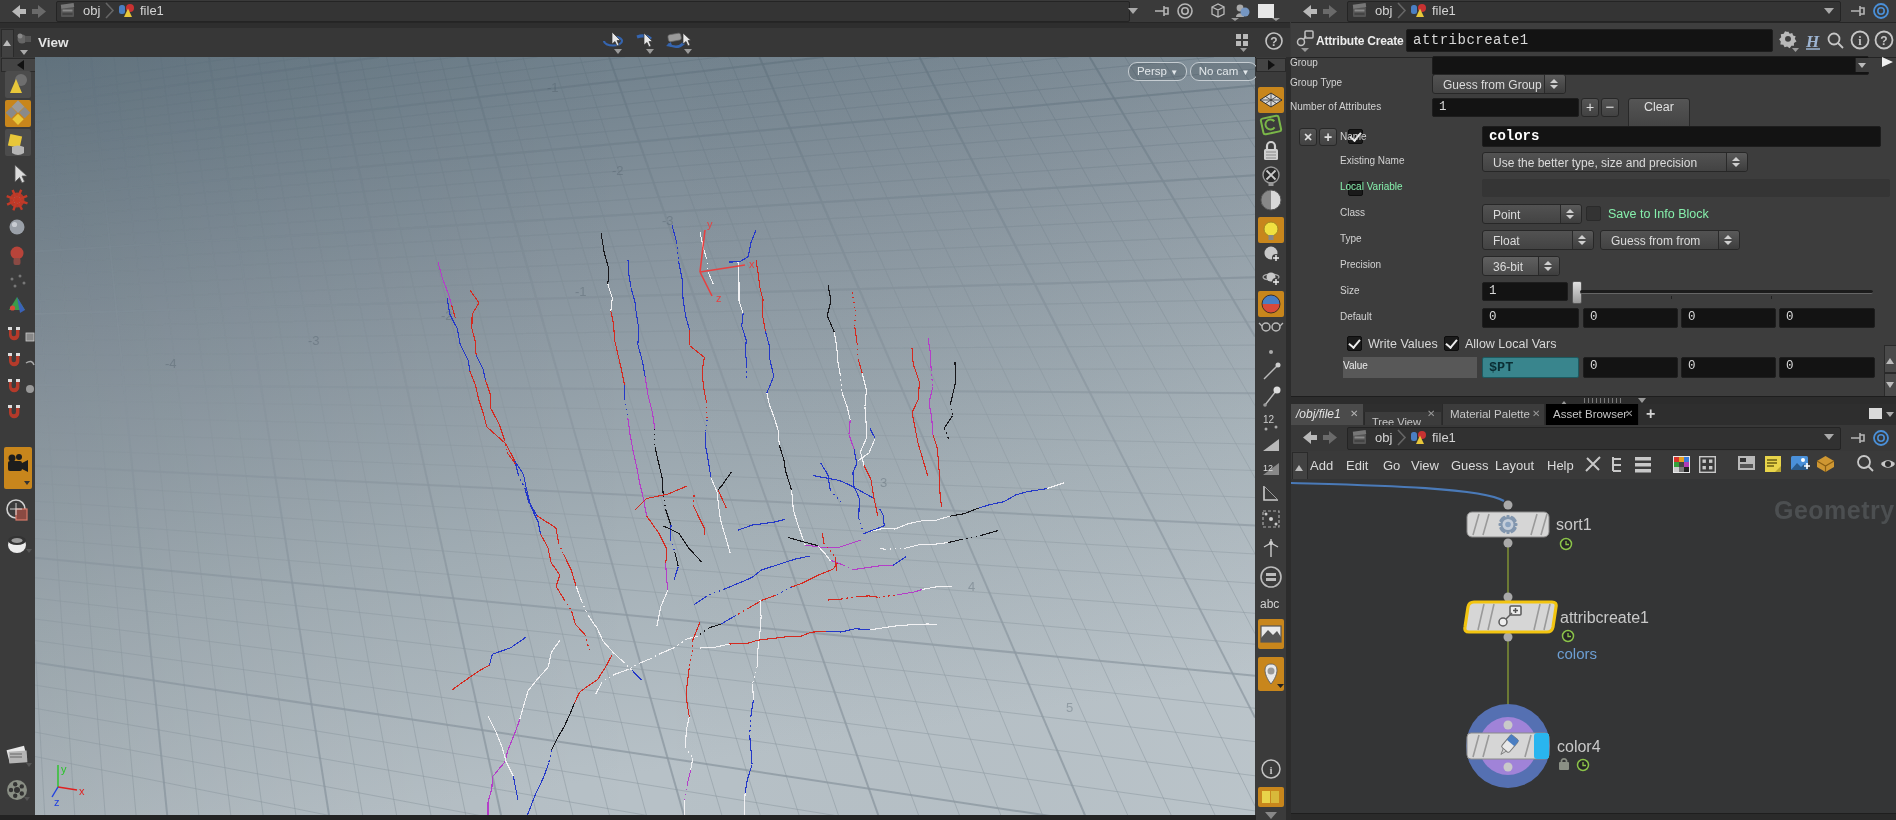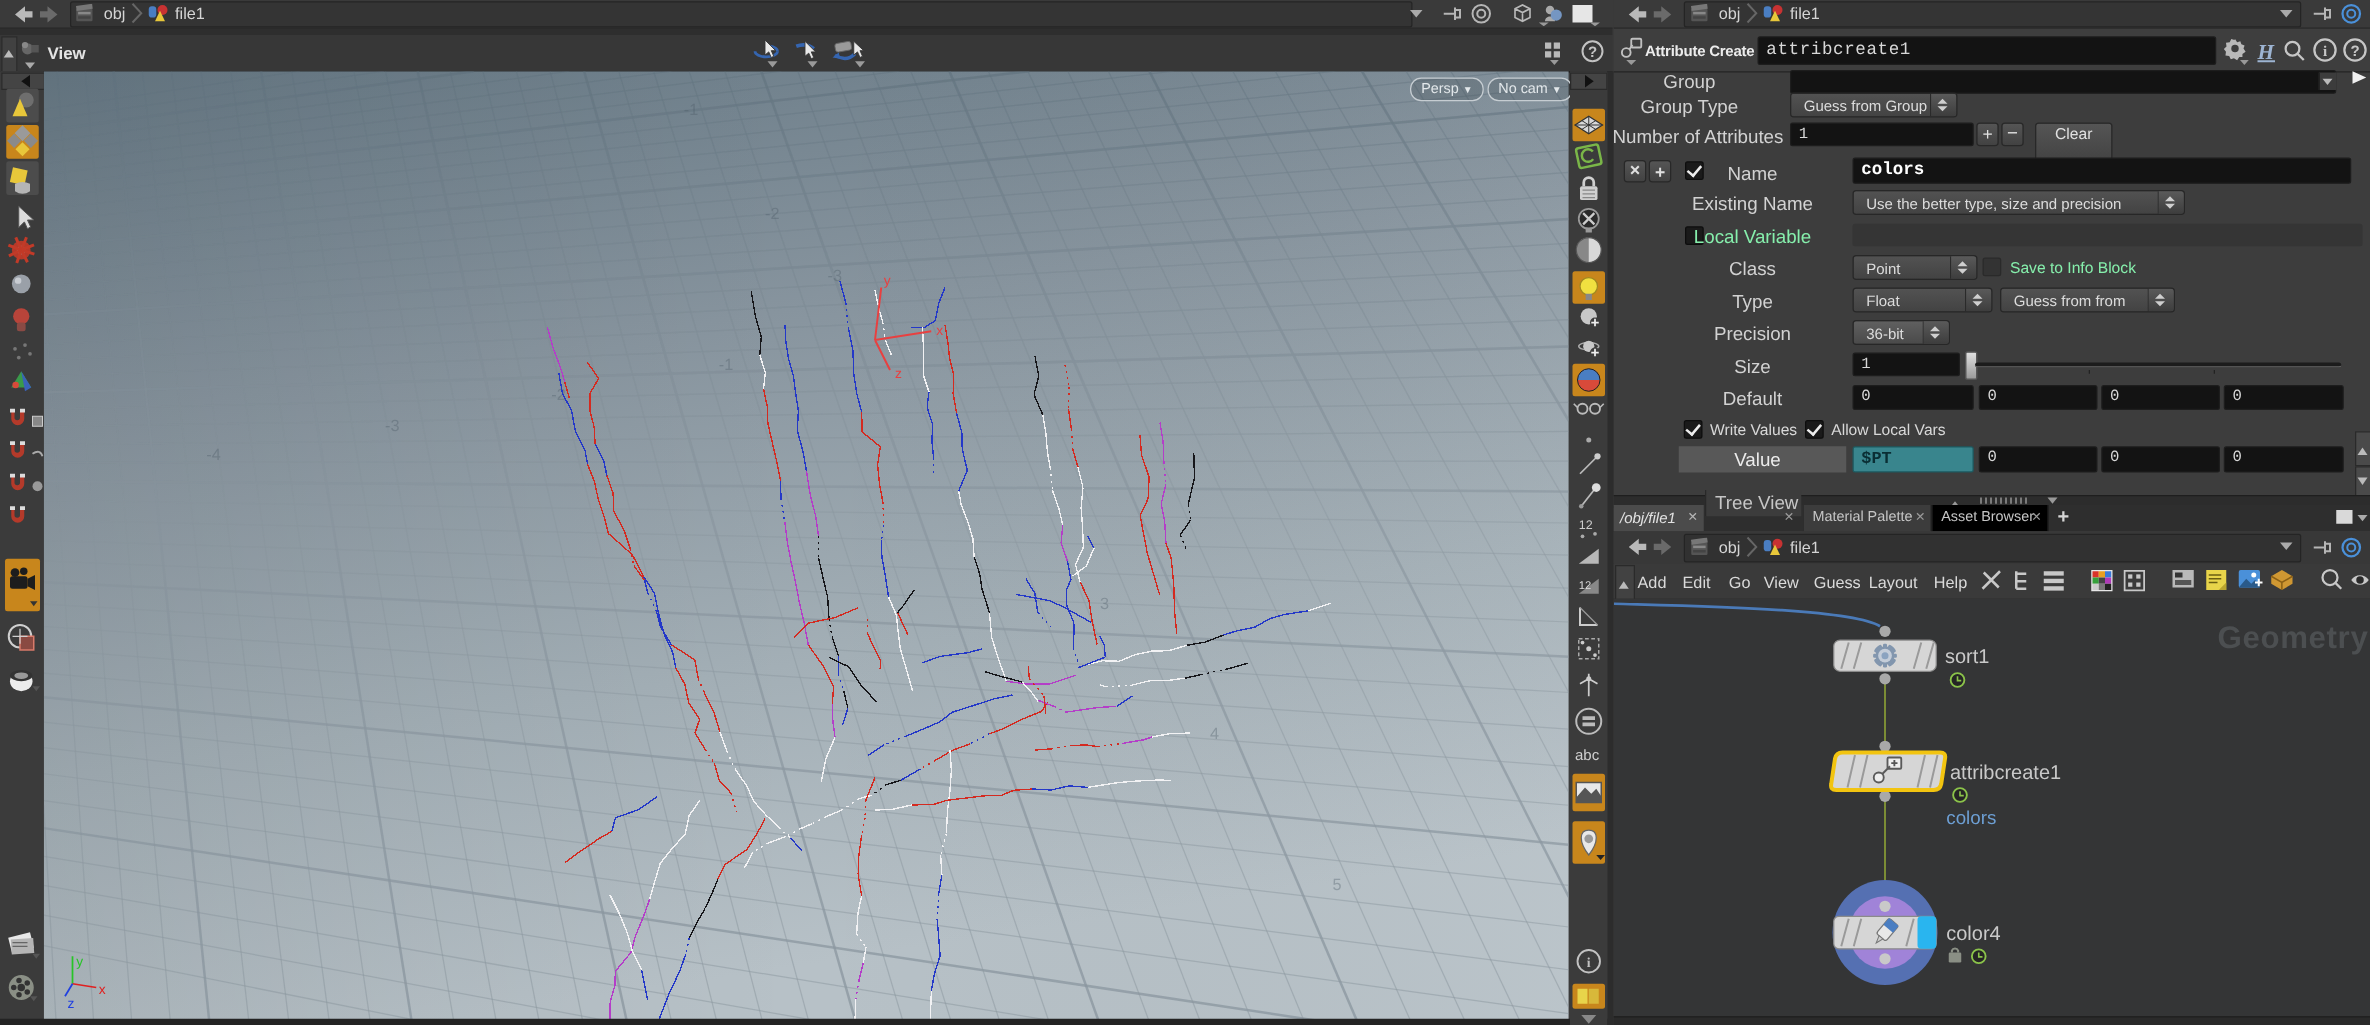--- a/index.html
+++ b/index.html
@@ -7,21 +7,21 @@
 .abs{position:absolute;}
 .inp{position:absolute;background:#131313;border:1px solid #1d1d1d;border-radius:2px;
   font-family:"Liberation Mono",monospace;font-size:12.5px;color:#d8d8d8;line-height:17px;padding-left:6px;box-sizing:border-box;}
 .dd{position:absolute;background:linear-gradient(#525252,#434343);border:1px solid #272727;border-radius:3px;
   color:#dcdcdc;box-sizing:border-box;}
 .dd .tx{position:absolute;left:10px;top:3px;font-size:12px;white-space:nowrap;}
 .dd .sp{position:absolute;right:0;top:0;bottom:0;width:20px;background:linear-gradient(#5a5a5a,#3d3d3d);
   border-left:1px solid #2a2a2a;border-radius:0 3px 3px 0;}
 .dd .sp:before{content:"";position:absolute;left:5px;top:0;border:4px solid transparent;border-bottom:4.5px solid #cfcfcf;}
 .dd .sp:after{content:"";position:absolute;left:5px;bottom:0;border:4px solid transparent;border-top:4.5px solid #cfcfcf;}
-.lbl{position:absolute;text-align:center;color:#d2d2d2;font-size:15px;white-space:nowrap;}
+.lbl{position:absolute;text-align:left;color:#d2d2d2;font-size:10px;white-space:nowrap;}
 .glbl{color:#86efac;}
 .btn{position:absolute;background:linear-gradient(#555,#424242);border:1px solid #282828;border-radius:3px;
   color:#e0e0e0;text-align:center;box-sizing:border-box;}
 .chk{position:absolute;width:15px;height:15px;background:#1a1a1a;border:1px solid #0d0d0d;border-radius:2px;box-sizing:border-box;}
 .chk.on:before{content:"";position:absolute;left:3px;top:0px;width:5px;height:9px;border-right:2.5px solid #ededed;border-bottom:2.5px solid #ededed;transform:rotate(40deg);transform-origin:center;}
 .crumbbox{position:absolute;background:#313131;border:1px solid #242424;border-radius:2px;}
 .ctx{color:#d4d4d4;font-size:13px;}
 .tb{position:absolute;background:#3b3b3b;}
 svg{display:block;}
 </style></head>
@@ -1115,21 +1115,21 @@
 <div class="abs" style="left:1886px;top:382px;width:0;height:0;border:4px solid transparent;border-top:6px solid #bbb;"></div>
 
 <div class="abs" style="left:1291px;top:396px;width:605px;height:8px;background:#2c2c2c;border-top:1px solid #1e1e1e;border-bottom:1px solid #1e1e1e;"></div>
 <div class="abs" style="left:1560px;top:397px;width:0;height:0;border:4px solid transparent;border-bottom:5px solid #999;"></div>
 <div class="abs" style="left:1584px;top:398px;width:40px;height:5px;background:repeating-linear-gradient(90deg,#7a7a7a 0 1.5px,transparent 1.5px 4px);"></div>
 <div class="abs" style="left:1638px;top:398px;width:0;height:0;border:4px solid transparent;border-top:5px solid #999;"></div>
 
 <div class="abs" style="left:1291px;top:404px;width:605px;height:21px;background:#2e2e2e;"></div>
 <div class="abs" style="left:1291px;top:404px;width:72px;height:21px;background:#4b4b4b;color:#e2e2e2;font-style:italic;font-size:12px;line-height:21px;padding-left:5px;box-sizing:border-box;">/obj/file1</div>
 <div class="abs" style="left:1350px;top:408px;color:#b5b5b5;font-size:10px;">✕</div>
-<div class="abs" style="left:1364px;top:392px;width:77px;height:21px;background:#3c3c3c;border-left:1px solid #292929;color:#c6c6c6;font-size:15px;line-height:21px;padding-left:7px;box-sizing:border-box;">Tree View</div>
+<div class="abs" style="left:1364px;top:412px;width:77px;height:21px;background:#3c3c3c;border-left:1px solid #292929;color:#c6c6c6;font-size:11px;line-height:21px;padding-left:7px;box-sizing:border-box;">Tree View</div>
 <div class="abs" style="left:1427px;top:408px;color:#9a9a9a;font-size:10px;">✕</div>
 <div class="abs" style="left:1442px;top:404px;width:102px;height:21px;background:#3c3c3c;border-left:1px solid #292929;color:#c6c6c6;font-size:11.5px;line-height:21px;padding-left:7px;box-sizing:border-box;">Material Palette</div>
 <div class="abs" style="left:1532px;top:408px;color:#9a9a9a;font-size:10px;">✕</div>
 <div class="abs" style="left:1545px;top:404px;width:94px;height:21px;background:#000000;border-left:1px solid #292929;border-right:1px solid #292929;color:#c6c6c6;font-size:11.5px;line-height:21px;padding-left:7px;box-sizing:border-box;">Asset Browser</div>
 <div class="abs" style="left:1625px;top:408px;color:#9a9a9a;font-size:10px;">✕</div>
 <div class="abs" style="left:1646px;top:405px;color:#d5d5d5;font-size:16px;font-weight:bold;">+</div>
 <div class="abs" style="left:1869px;top:408px;width:13px;height:11px;background:#d9d9d9;"></div>
 <div class="abs" style="left:1886px;top:412px;width:0;height:0;border:4px solid transparent;border-top:5px solid #aaa;"></div>
 
 <div class="abs" style="left:1291px;top:425px;width:605px;height:26px;background:#383838;"></div>

